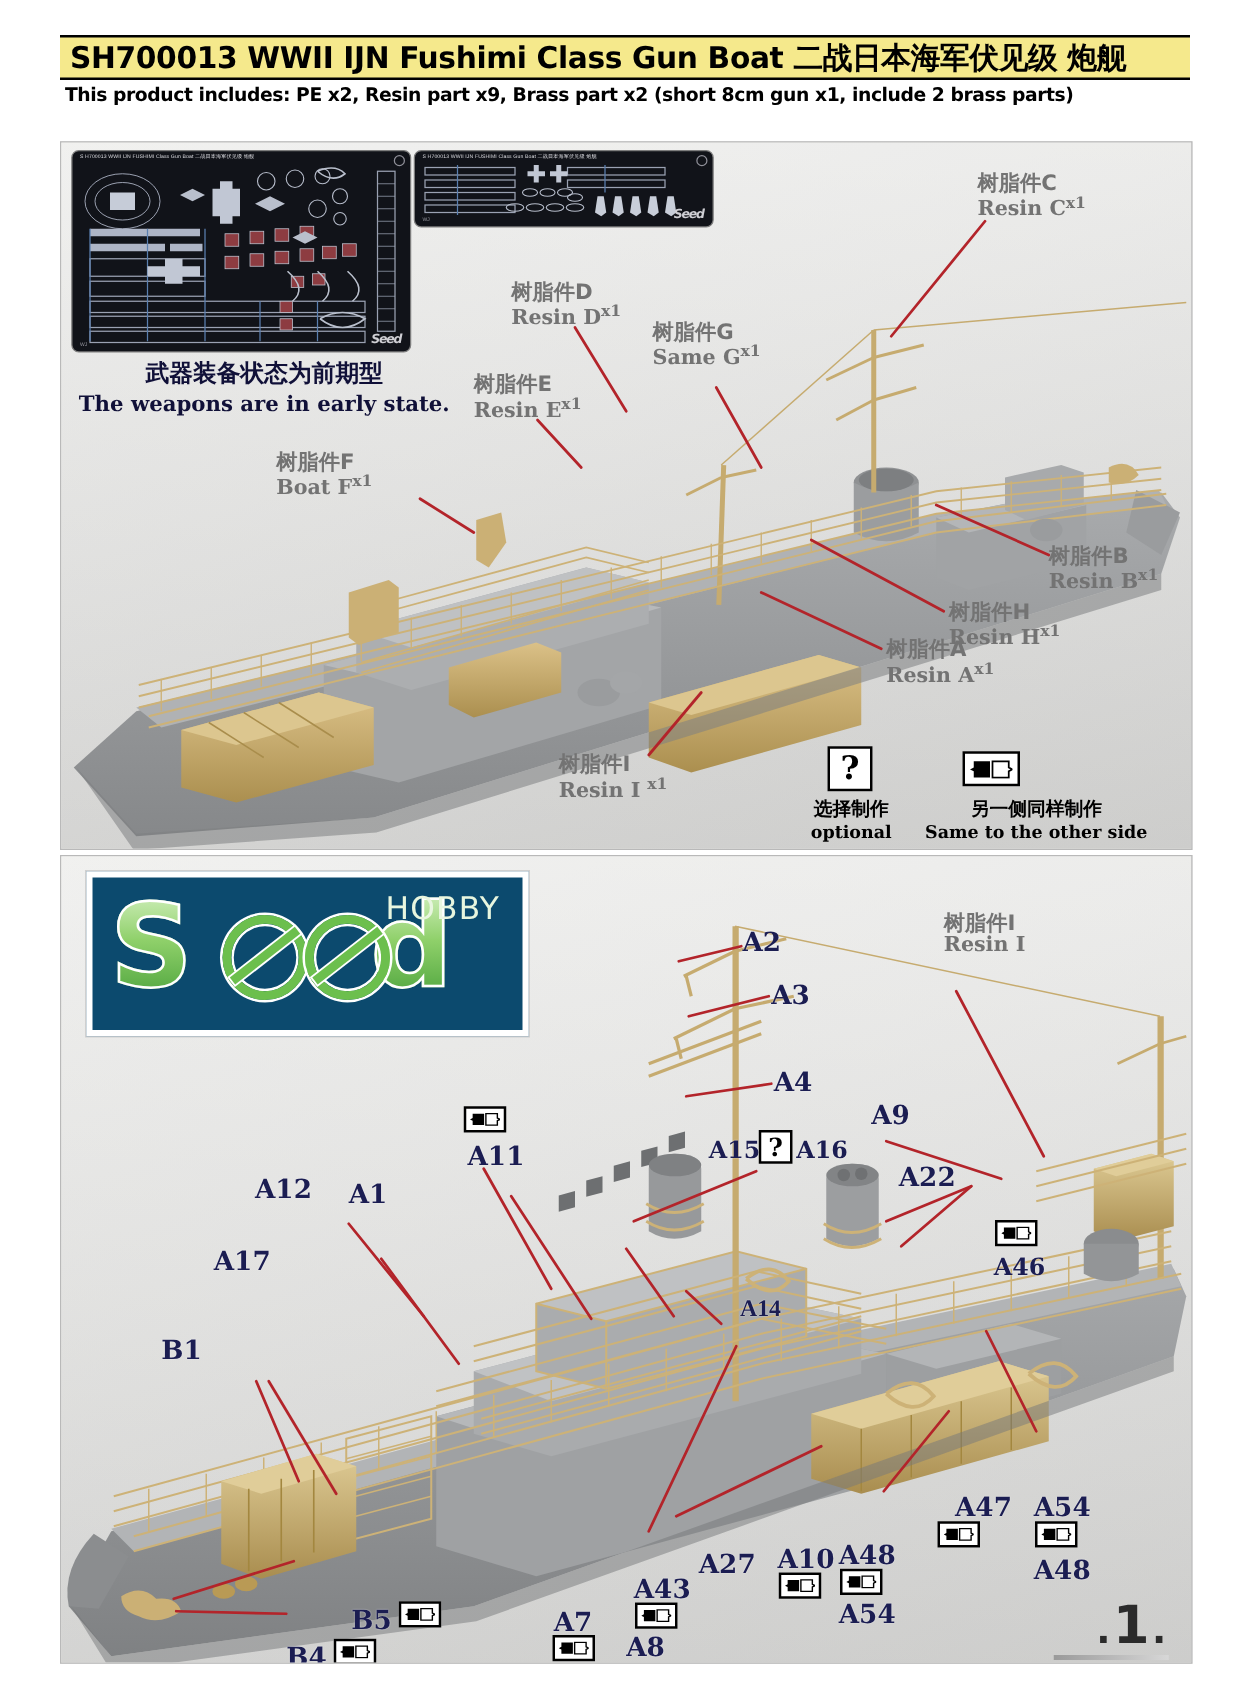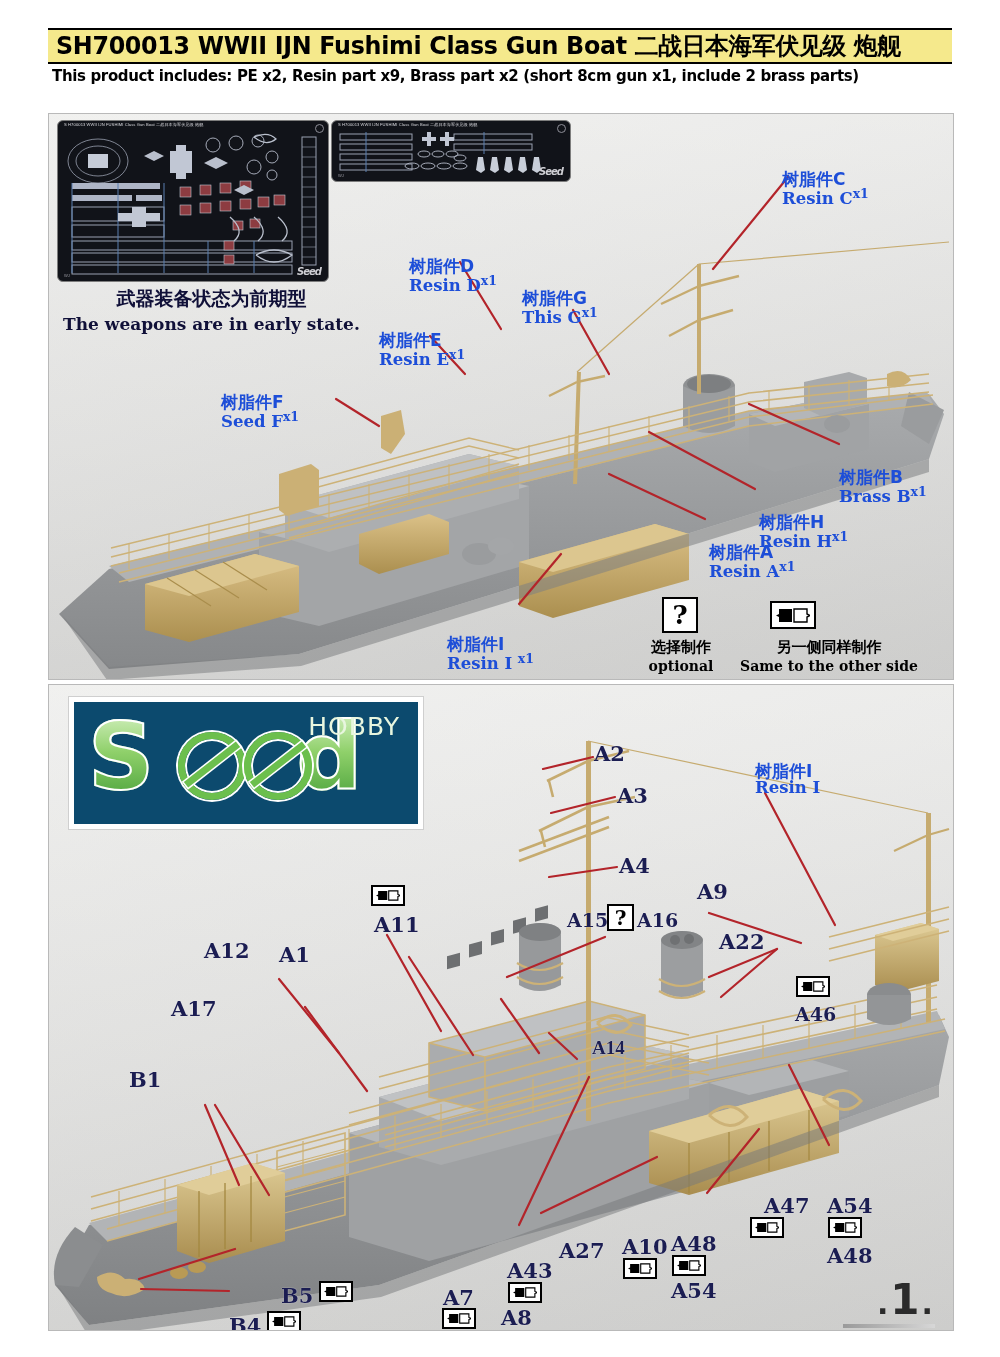--- a/index.html
+++ b/index.html
@@ -81,26 +81,25 @@
   .fret .seedmark{
     position:absolute;right:7px;bottom:4px;
     font-family:"DejaVu Sans",sans-serif;font-style:italic;font-weight:bold;
     font-size:10px;color:#cfcfd4;letter-spacing:-1px;margin-top:16px;
   }
   .fret .wj{position:absolute;left:6px;bottom:3px;font-size:4px;color:#9a9aa2;font-family:"Liberation Sans",sans-serif;}
 
   
   .lbl-resin{
     position:absolute;
-    color:#1d4ed8;
+    color:#737373;
     font-family:"DejaVu Serif",serif;
     font-weight:bold;
     line-height:1.0;
     white-space:nowrap;
-    margin-top:32px;
   }
   .lbl-resin .cn{font-family:"DejaVu Sans",sans-serif;font-size:17px;display:block;}
   .lbl-resin .en{font-size:16.5px;}
   .lbl-resin .qty{font-size:12.5px;vertical-align:super;}
 
   .lbl-a{
     position:absolute;
     color:#1b1d52;
     font-family:"DejaVu Serif",serif;
     font-weight:bold;
@@ -454,46 +453,46 @@
     </g>
   </svg>
 
   <div class="note" style="left:14px;top:172px;text-align:center;">
     <span class="cn">武器装备状态为前期型</span>
     <span class="en">The weapons are in early state.</span>
   </div>
 
   <div class="lbl-resin" style="left:172px;top:248px;">
     <span class="cn">树脂件F</span>
-    <span class="en">Seed F</span><span class="qty">x1</span>
+    <span class="en">Boat F</span><span class="qty">x1</span>
   </div>
 
   <div class="lbl-resin" style="left:330px;top:186px;">
     <span class="cn">树脂件E</span>
     <span class="en">Resin E</span><span class="qty">x1</span>
   </div>
 
   <div class="lbl-resin" style="left:360px;top:112px;">
     <span class="cn">树脂件D</span>
     <span class="en">Resin D</span><span class="qty">x1</span>
   </div>
 
   <div class="lbl-resin" style="left:473px;top:144px;">
     <span class="cn">树脂件G</span>
-    <span class="en">This G</span><span class="qty">x1</span>
+    <span class="en">Same G</span><span class="qty">x1</span>
   </div>
 
   <div class="lbl-resin" style="left:733px;top:25px;">
     <span class="cn">树脂件C</span>
     <span class="en">Resin C</span><span class="qty">x1</span>
   </div>
 
   <div class="lbl-resin" style="left:790px;top:323px;">
     <span class="cn">树脂件B</span>
-    <span class="en">Brass B</span><span class="qty">x1</span>
+    <span class="en">Resin B</span><span class="qty">x1</span>
   </div>
 
   <div class="lbl-resin" style="left:710px;top:368px;">
     <span class="cn">树脂件H</span>
     <span class="en">Resin H</span><span class="qty">x1</span>
   </div>
 
   <div class="lbl-resin" style="left:660px;top:398px;">
     <span class="cn">树脂件A</span>
     <span class="en">Resin A</span><span class="qty">x1</span>

